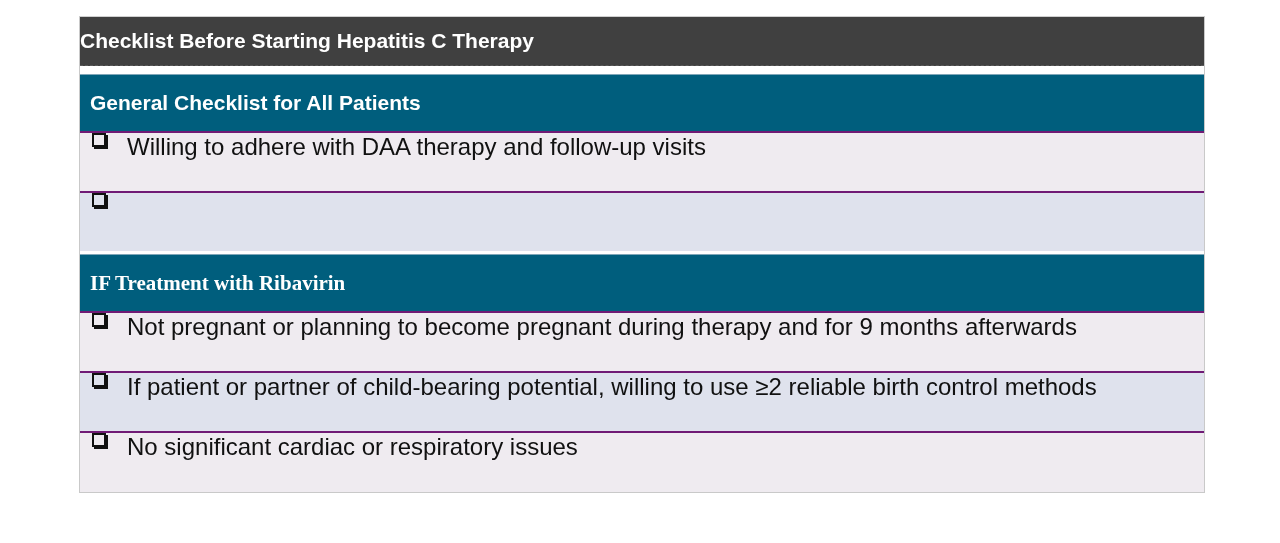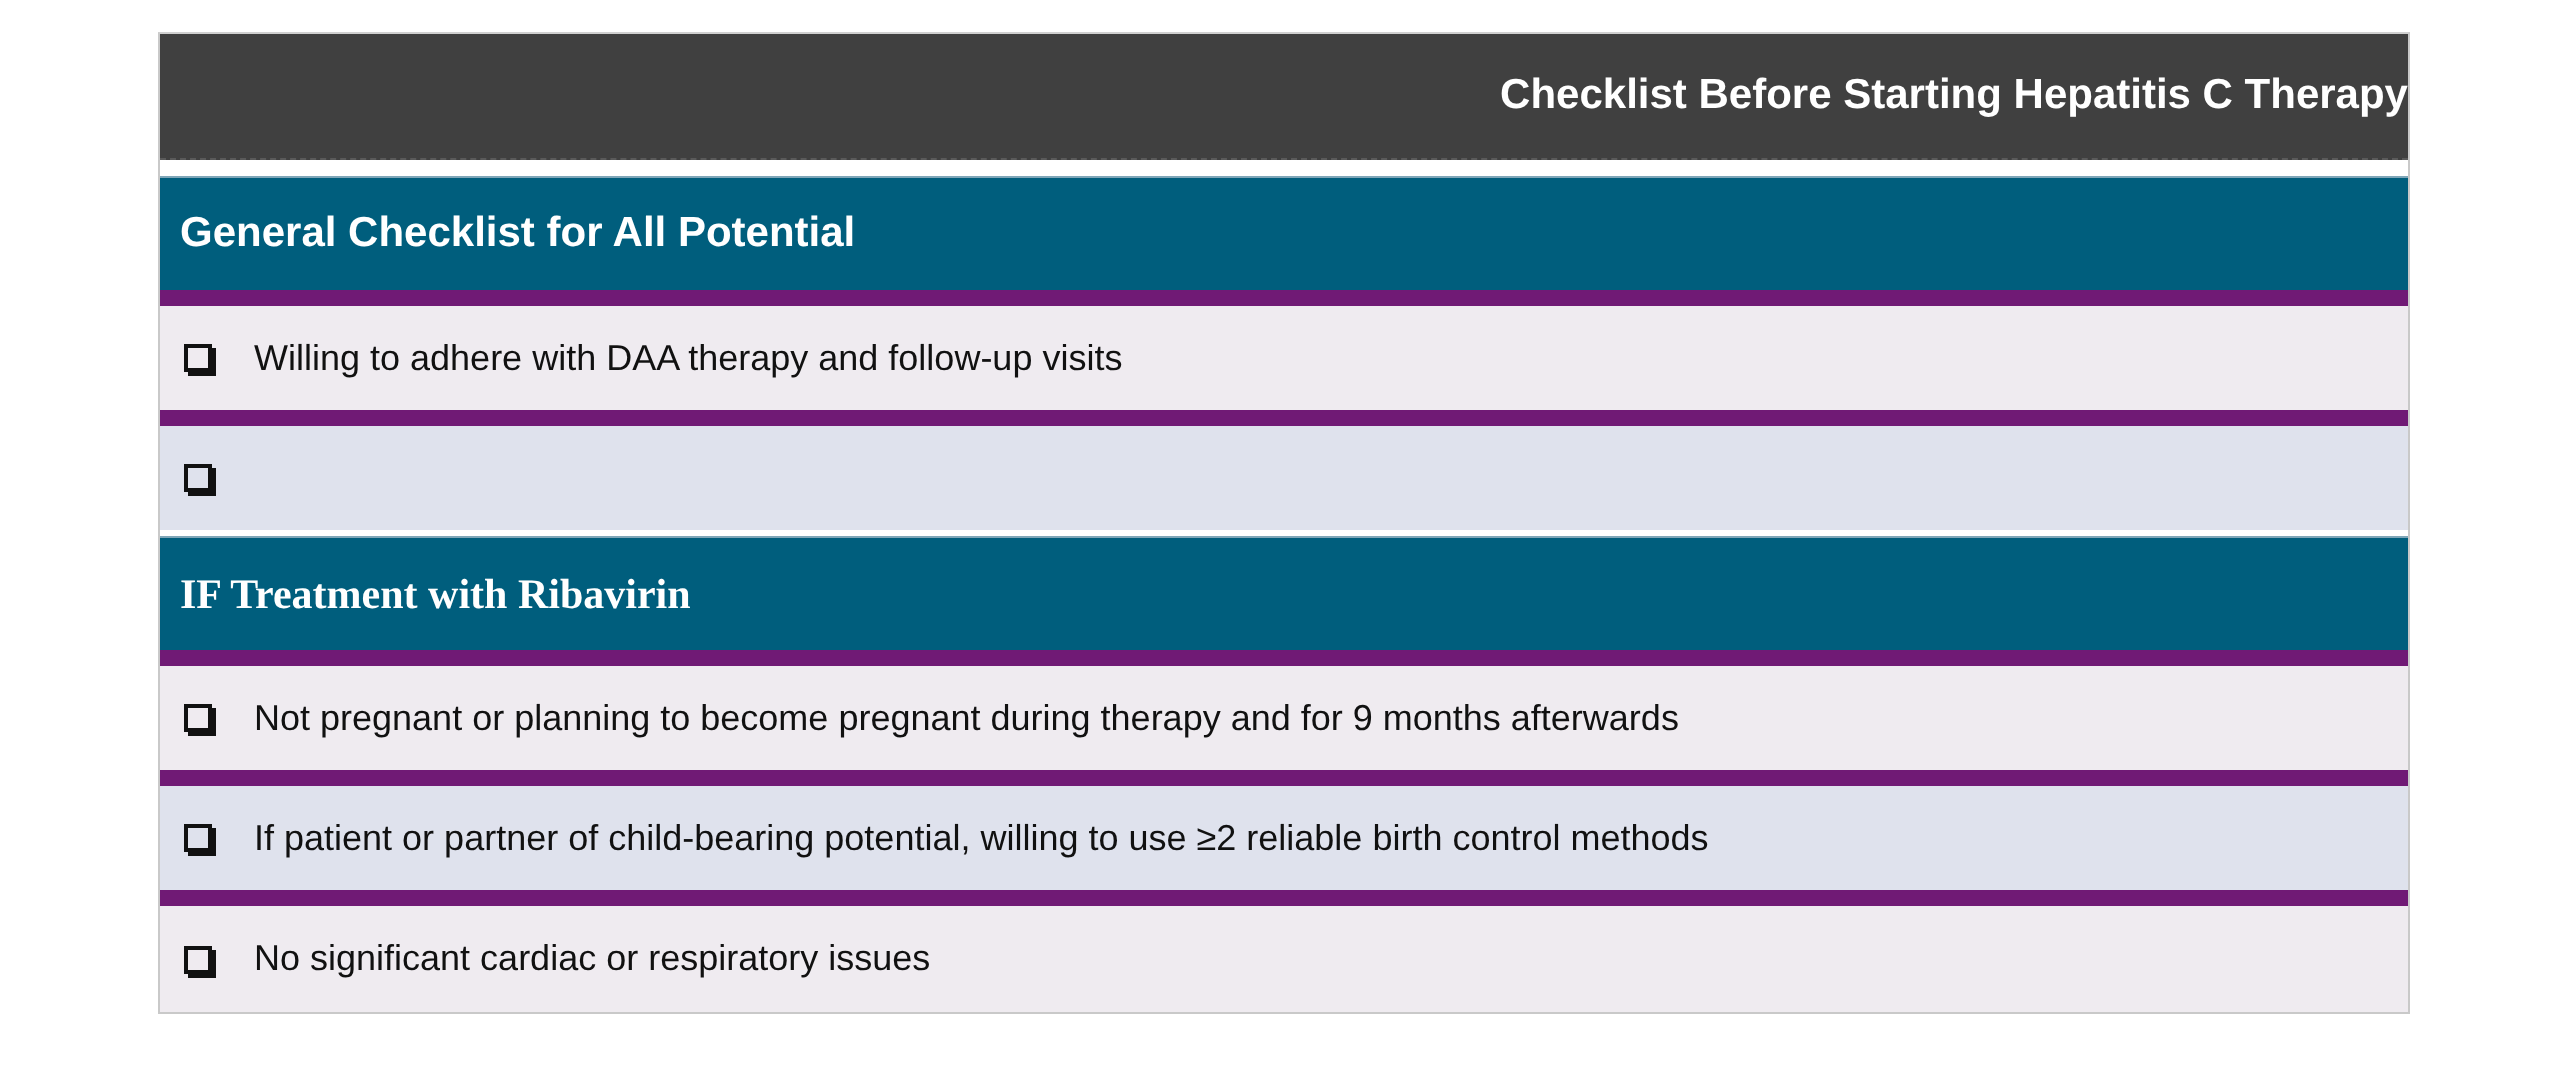--- a/index.html
+++ b/index.html
@@ -15,57 +15,55 @@
       position: absolute;
       left: 79px;
       top: 16px;
       width: 1126px;
       border: 1px solid #c9c9c9;
       border-top-color: #d0d0d0;
       background: #ffffff;
       box-sizing: border-box;
     }
     .title-bar {
-      height: 63px;
+      height: 49px;
       background: #404040;
       color: #ffffff;
       font-weight: bold;
       font-size: 21px;
       display: flex;
       align-items: center;
-      padding-left: 22px;
       box-sizing: border-box;
       border-bottom: 1px dashed #5a5a5a;
-      justify-content: flex-end;
     }
     .gap {
       height: 8px;
       background: #ffffff;
     }
     .section-header {
       height: 57px;
       background: #005e7d;
       color: #ffffff;
       font-weight: bold;
       font-size: 21px;
       display: flex;
       align-items: center;
       padding-left: 10px;
       box-sizing: border-box;
       border-top: 1px solid #7fa6b8;
     }
     .row {
       height: 60px;
       display: flex;
-      align-items: center;
+      align-items: flex-start;
       padding-left: 10px;
       box-sizing: border-box;
-      font-size: 18px;
+      font-size: 24px;
       color: #111111;
-      border-top: 8px solid #701a75;
+      border-top: 2px solid #701a75;
     }
     .row.odd { background: #efebf0; }
     .row.even { background: #dfe2ed; }
     .row.last { height: 61px; }
     .checkbox {
       width: 14px;
       height: 14px;
       border: 2px solid #111111;
       box-sizing: border-box;
       box-shadow: 2px 2px 0 #111111;
@@ -79,21 +77,21 @@
 </head>
 <body>
 
 <div class="table">
   <div class="title-bar">
     <span>Checklist Before Starting Hepatitis C Therapy</span>
   </div>
   <div class="gap"></div>
 
   <div class="section-header">
-    <span>General Checklist for All Potential</span>
+    <span>General Checklist for All Patients</span>
   </div>
   <div class="row odd">
     <span class="checkbox"></span>
     <span>Willing to adhere with DAA therapy and follow-up visits</span>
   </div>
   <div class="row even">
     <span class="checkbox"></span>
   </div>
 
   <div class="section-header sec2">

